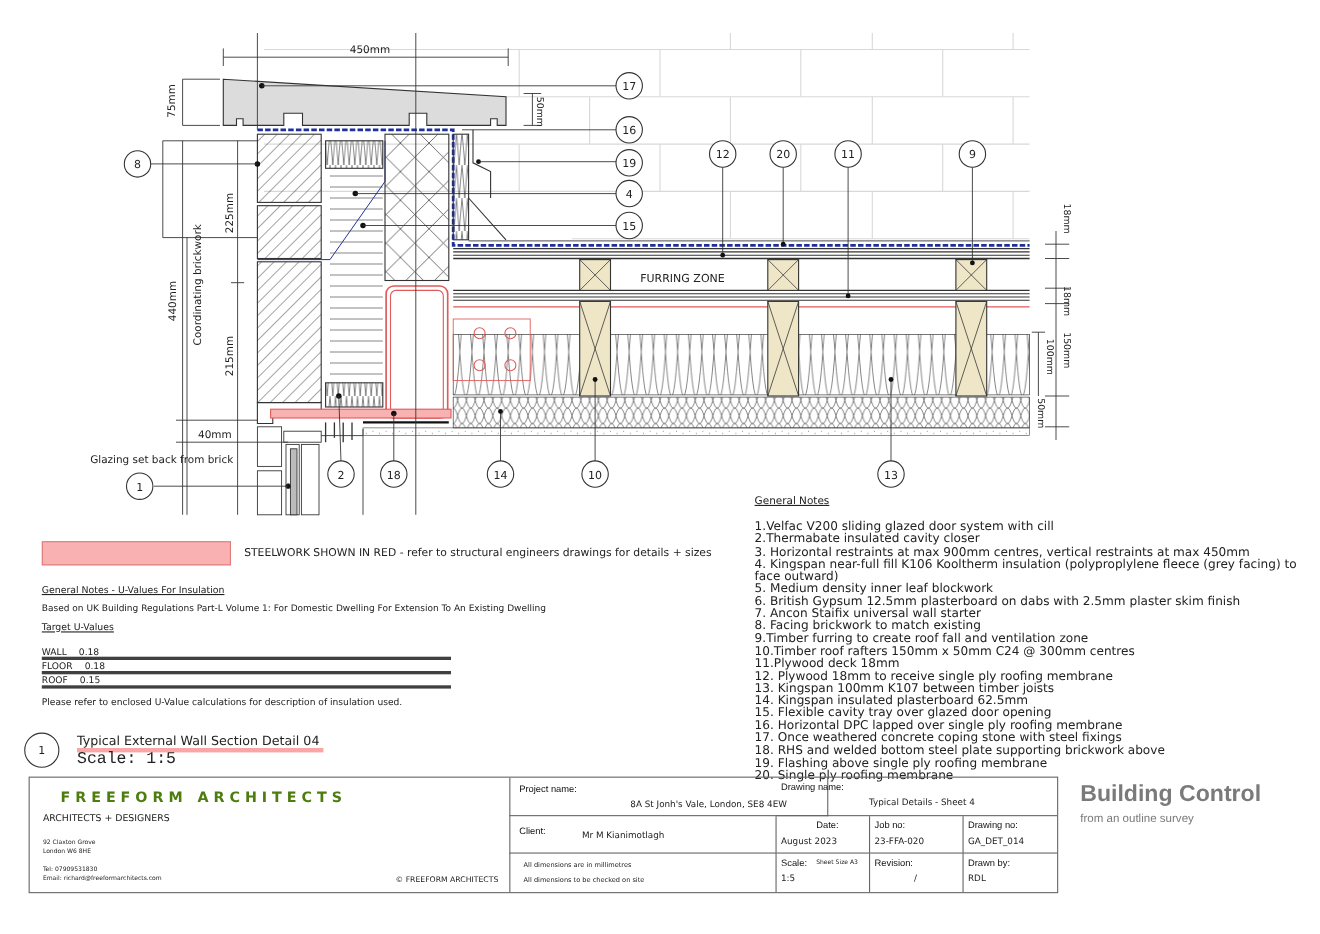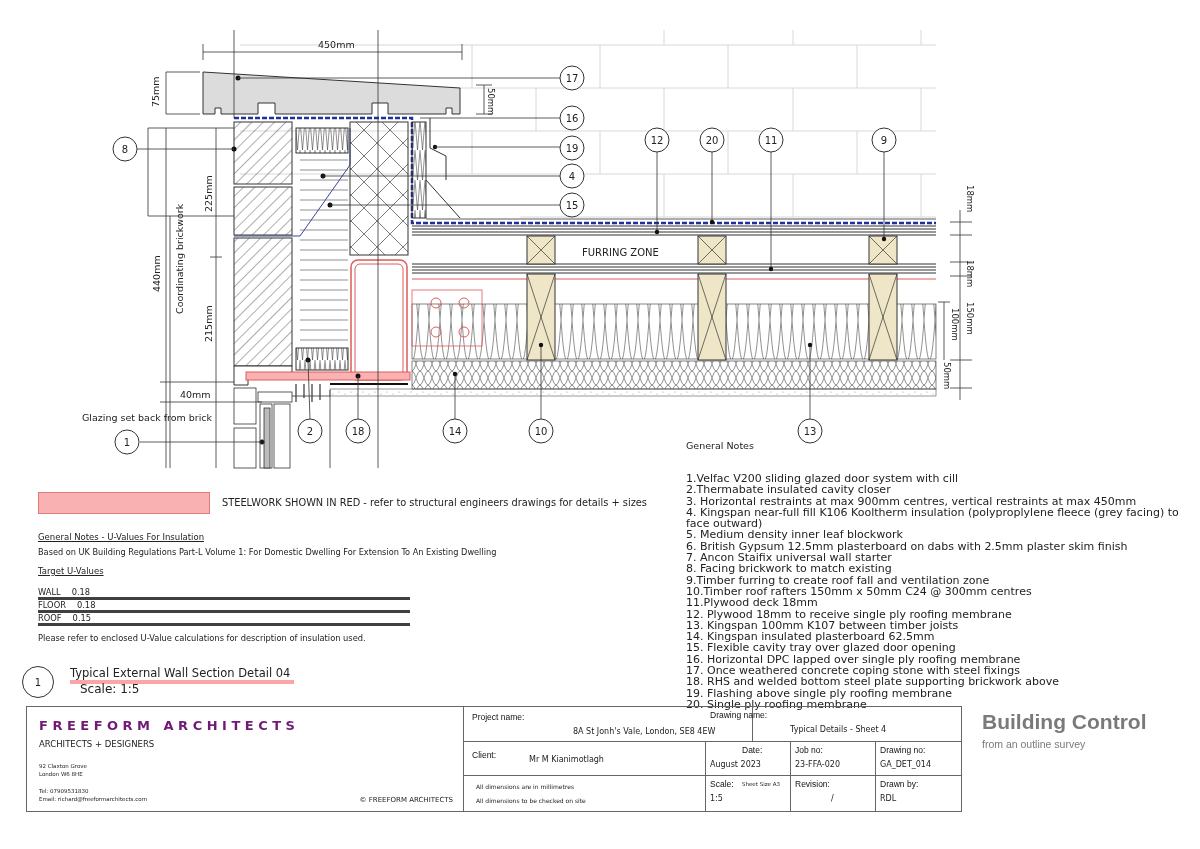--- a/index.html
+++ b/index.html
@@ -1,34 +1,34 @@
 <!DOCTYPE html>
 <html><head>
 <meta charset="utf-8">
 <style>
   html,body{margin:0;padding:0;background:#ffffff;}
   body{width:1200px;height:849px;position:relative;overflow:hidden;font-family:"DejaVu Sans",sans-serif;color:#222;}
   #drawing{position:absolute;left:0;top:0;width:1200px;height:470px;}
   .t{font-family:"DejaVu Sans",sans-serif;fill:#222;}
-  .notes-title{position:absolute;left:686px;top:440px;font-size:9.5px;color:#222;}
+  .notes-title{position:absolute;left:686px;top:450px;font-size:9.5px;text-decoration:underline;color:#222;}
   .notes-list{position:absolute;left:686px;top:473px;margin:0;padding:0;list-style:none;font-size:11px;line-height:11.3px;color:#222;}
   .steel-swatch{position:absolute;left:38px;top:492px;width:170px;height:20px;background:#f9b1b1;border:1px solid #e07b7b;}
   .steel-text{position:absolute;left:222px;top:497px;font-size:9.8px;color:#222;}
   .uv-title{position:absolute;left:38px;top:532px;font-size:8.5px;text-decoration:underline;}
   .uv-basis{position:absolute;left:38px;top:547px;font-size:8.2px;}
   .uv-target{position:absolute;left:38px;top:566px;font-size:8.5px;text-decoration:underline;}
   .uv-table{position:absolute;left:38px;top:587px;width:372px;font-size:8.3px;}
   .uv-row{display:flex;justify-content:flex-start;border-bottom:3px solid #404040;height:10px;line-height:10px;gap:11px;}
   .uv-note{position:absolute;left:38px;top:633px;font-size:8.3px;}
   .detail-circle{position:absolute;left:22px;top:666px;width:30px;height:30px;border:1px solid #333;border-radius:50%;display:flex;align-items:center;justify-content:center;font-size:10px;}
   .detail-title{position:absolute;left:70px;top:666px;font-size:11.5px;border-bottom:4px solid #fca5a5;padding-right:4px;}
-  .detail-scale{position:absolute;left:80px;top:682px;font-size:12px;}
+  .detail-scale{position:absolute;left:70px;top:682px;font-size:15px;font-family:Liberation Mono, monospace;}
   .tb{position:absolute;left:26px;top:706px;width:934px;height:104px;border:1px solid #666;}
   .tb-firm{position:absolute;left:0;top:0;width:436px;height:104px;border-right:1px solid #666;}
-  .firm-name{position:absolute;left:12px;top:11px;font-size:13px;letter-spacing:4.5px;font-weight:bold;color:#701a75;}
+  .firm-name{position:absolute;left:28px;top:11px;font-size:13px;letter-spacing:4.5px;font-weight:bold;color:#4d7c0f;}
   .firm-sub{position:absolute;left:12px;top:32px;font-size:8.5px;}
   .firm-addr{position:absolute;left:12px;top:55px;font-size:5.5px;line-height:8px;}
   .firm-contact{position:absolute;left:12px;top:80px;font-size:5.5px;line-height:8px;}
   .firm-copy{position:absolute;right:10px;top:89px;font-size:7px;}
   .cell{position:absolute;border-right:1px solid #666;border-bottom:1px solid #666;box-sizing:border-box;}
   .lbl{position:absolute;font-family:"Liberation Sans",sans-serif;font-size:8.5px;color:#111;}
   .val{position:absolute;font-size:8px;color:#222;}
   .bc-title{position:absolute;left:982px;top:710px;font-family:"Liberation Sans",sans-serif;font-weight:bold;font-size:21px;color:#7a7a7a;}
   .bc-sub{position:absolute;left:982px;top:738px;font-family:"Liberation Sans",sans-serif;font-size:10.5px;color:#7a7a7a;}
 </style>

